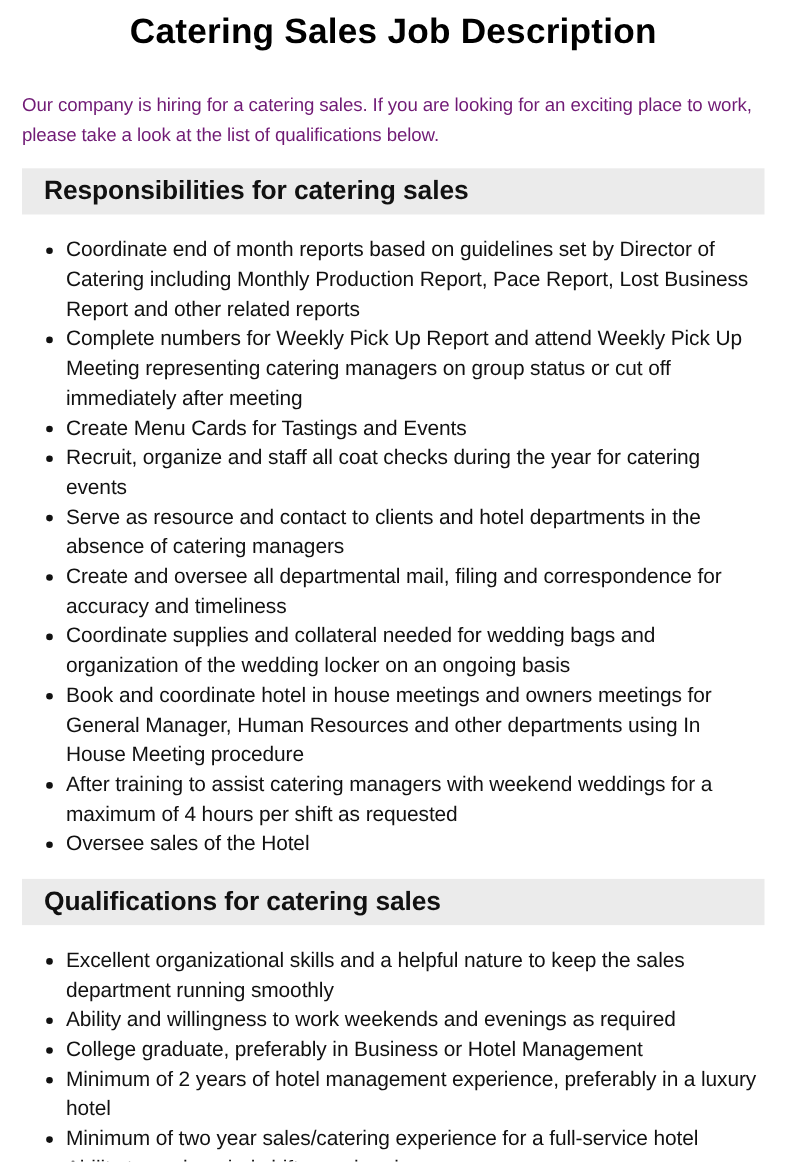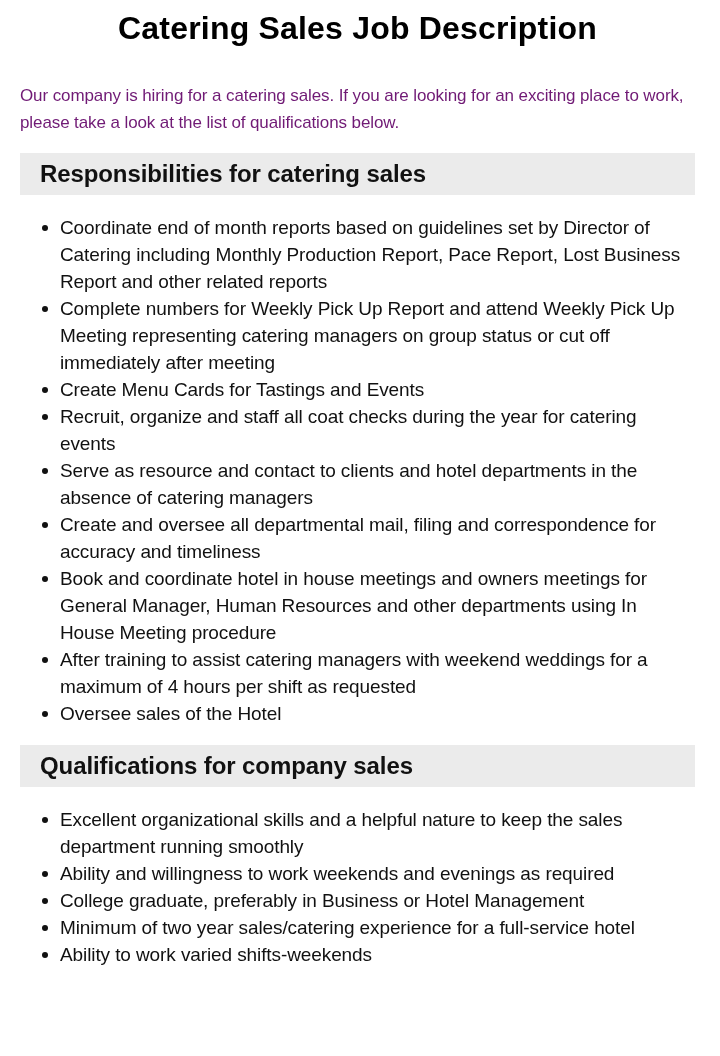--- a/index.html
+++ b/index.html
@@ -90,31 +90,33 @@
     <div class="section-header">
       <h2>Responsibilities for catering sales</h2>
     </div>
     <ul class="items">
       <li><span class="bullet"></span><span>Coordinate end of month reports based on guidelines set by Director of Catering including Monthly Production Report, Pace Report, Lost Business Report and other related reports</span></li>
       <li><span class="bullet"></span><span>Complete numbers for Weekly Pick Up Report and attend Weekly Pick Up Meeting representing catering managers on group status or cut off immediately after meeting</span></li>
       <li><span class="bullet"></span><span>Create Menu Cards for Tastings and Events</span></li>
       <li><span class="bullet"></span><span>Recruit, organize and staff all coat checks during the year for catering events</span></li>
       <li><span class="bullet"></span><span>Serve as resource and contact to clients and hotel departments in the absence of catering managers</span></li>
       <li><span class="bullet"></span><span>Create and oversee all departmental mail, filing and correspondence for accuracy and timeliness</span></li>
+      <li><span class="bullet"></span><span>Coordinate supplies and collateral needed for wedding bags and organization of the wedding locker on an ongoing basis</span></li>
       <li><span class="bullet"></span><span>Book and coordinate hotel in house meetings and owners meetings for General Manager, Human Resources and other departments using In House Meeting procedure</span></li>
       <li><span class="bullet"></span><span>After training to assist catering managers with weekend weddings for a maximum of 4 hours per shift as requested</span></li>
       <li><span class="bullet"></span><span>Oversee sales of the Hotel</span></li>
     </ul>
   </section>
 
   <section>
     <div class="section-header qual">
-      <h2>Qualifications for company sales</h2>
+      <h2>Qualifications for catering sales</h2>
     </div>
     <ul class="items">
       <li><span class="bullet"></span><span>Excellent organizational skills and a helpful nature to keep the sales department running smoothly</span></li>
       <li><span class="bullet"></span><span>Ability and willingness to work weekends and evenings as required</span></li>
       <li><span class="bullet"></span><span>College graduate, preferably in Business or Hotel Management</span></li>
+      <li><span class="bullet"></span><span>Minimum of 2 years of hotel management experience, preferably in a luxury hotel</span></li>
       <li><span class="bullet"></span><span>Minimum of two year sales/catering experience for a full-service hotel</span></li>
       <li><span class="bullet"></span><span>Ability to work varied shifts-weekends</span></li>
     </ul>
   </section>
 </div>
 
 </body></html>

